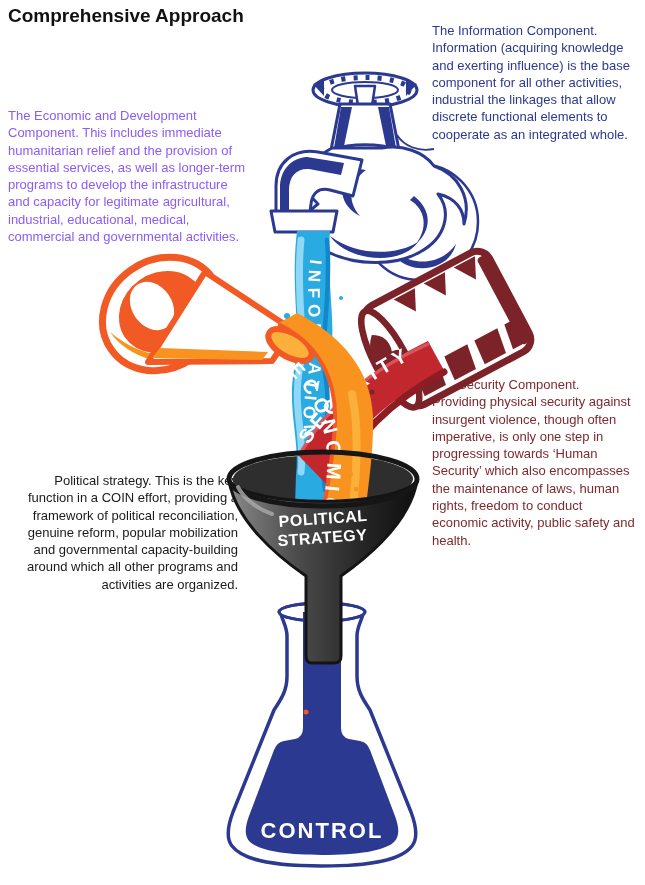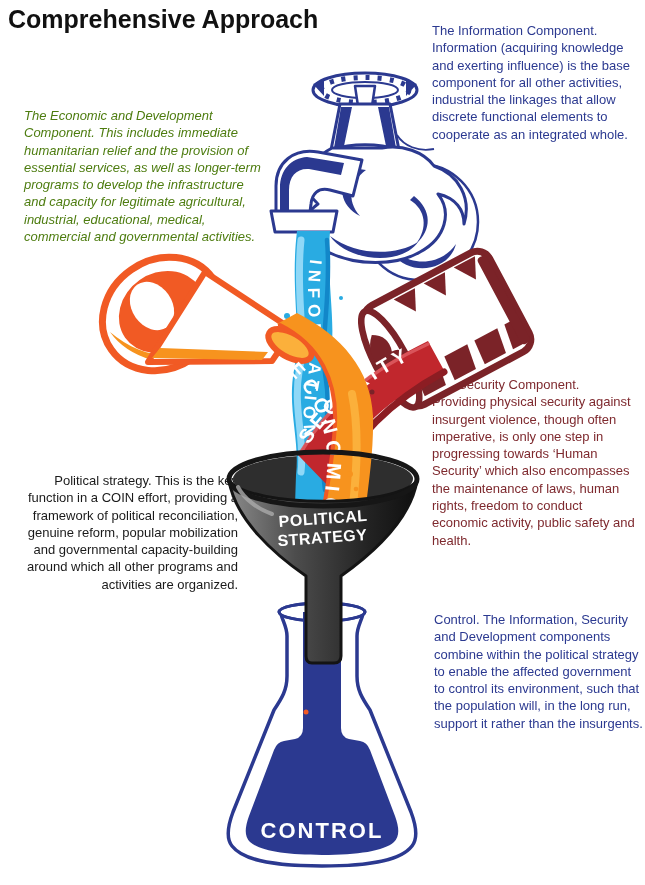--- a/index.html
+++ b/index.html
@@ -1,41 +1,40 @@
 <!DOCTYPE html>
 <html><head>
 <meta charset="utf-8">
 <style>
   html,body{margin:0;padding:0;background:#ffffff;}
   .page{position:relative;width:645px;height:885px;background:#ffffff;overflow:hidden;
         font-family:"Liberation Sans",sans-serif;}
-  .title{position:absolute;left:8px;top:5px;margin:0;font-size:25px;line-height:1.16;
+  .title{position:absolute;left:8px;top:5px;margin:0;font-size:19px;line-height:1.16;
          font-weight:bold;color:#111111;letter-spacing:0px;}
   .para{position:absolute;margin:0;font-size:13px;line-height:1.33;}
-  .p-econ{left:24px;top:107px;width:242px;color:#4d7c0f;font-style:italic;}
+  .p-econ{left:8px;top:107px;width:242px;color:#8b5cf6;}
   .p-info{left:432px;top:22px;width:213px;color:#2B3990;}
   .p-sec{left:432px;top:376px;width:203px;color:#7E292E;}
   .p-pol{left:8px;top:472px;width:230px;color:#1A1A1A;text-align:right;}
   .p-ctrl{left:434px;top:611px;width:210px;color:#2B3990;}
   svg text{font-family:"Liberation Sans",sans-serif;font-weight:bold;fill:#ffffff;}
 </style>
 </head>
 <body>
 
 <div class="page">
 
   <h1 class="title">
     <span style="display:block">Comprehensive Approach</span>
   </h1>
 
   <p class="para p-econ">The Economic and Development Component.  This includes immediate humanitarian relief and the provision of essential services, as well as longer-term programs to develop the infrastructure and capacity for legitimate agricultural, industrial, educational, medical, commercial and governmental activities.</p>
   <p class="para p-info">The Information Component. Information (acquiring knowledge and exerting influence) is the base component for all other activities, industrial the linkages that allow discrete functional elements to cooperate as an integrated whole.</p>
   <p class="para p-sec">The Security Component. Providing physical security against insurgent violence, though often imperative, is only one step in progressing towards ‘Human Security’ which also encompasses the maintenance of laws, human rights, freedom to conduct economic activity, public safety and health.</p>
   <p class="para p-pol">Political strategy.  This is the key function in a COIN effort, providing a framework of political reconciliation, genuine reform, popular mobilization and governmental capacity-building around which all other programs and activities are organized.</p>
-  <p class="para p-ctrl">Control.  The Information, Security and Development components combine within the political strategy to enable the affected government to control its environment, such that the population will, in the long run, support it rather than the insurgents.</p>
 
   <svg width="645" height="885" viewBox="0 0 645 885" style="position:absolute;left:0;top:0;" xmlns="http://www.w3.org/2000/svg">
     <defs>
       <linearGradient id="funGrad" x1="0" y1="0" x2="1" y2="0">
         <stop offset="0" stop-color="#8a8a8a"></stop>
         <stop offset="0.35" stop-color="#4d4d4d"></stop>
         <stop offset="0.75" stop-color="#222222"></stop>
         <stop offset="1" stop-color="#0f0f0f"></stop>
       </linearGradient>
       <path id="infoPath" d="M 311 255 C 303 300 315 345 306 390 C 299 430 311 462 305 515"></path>

